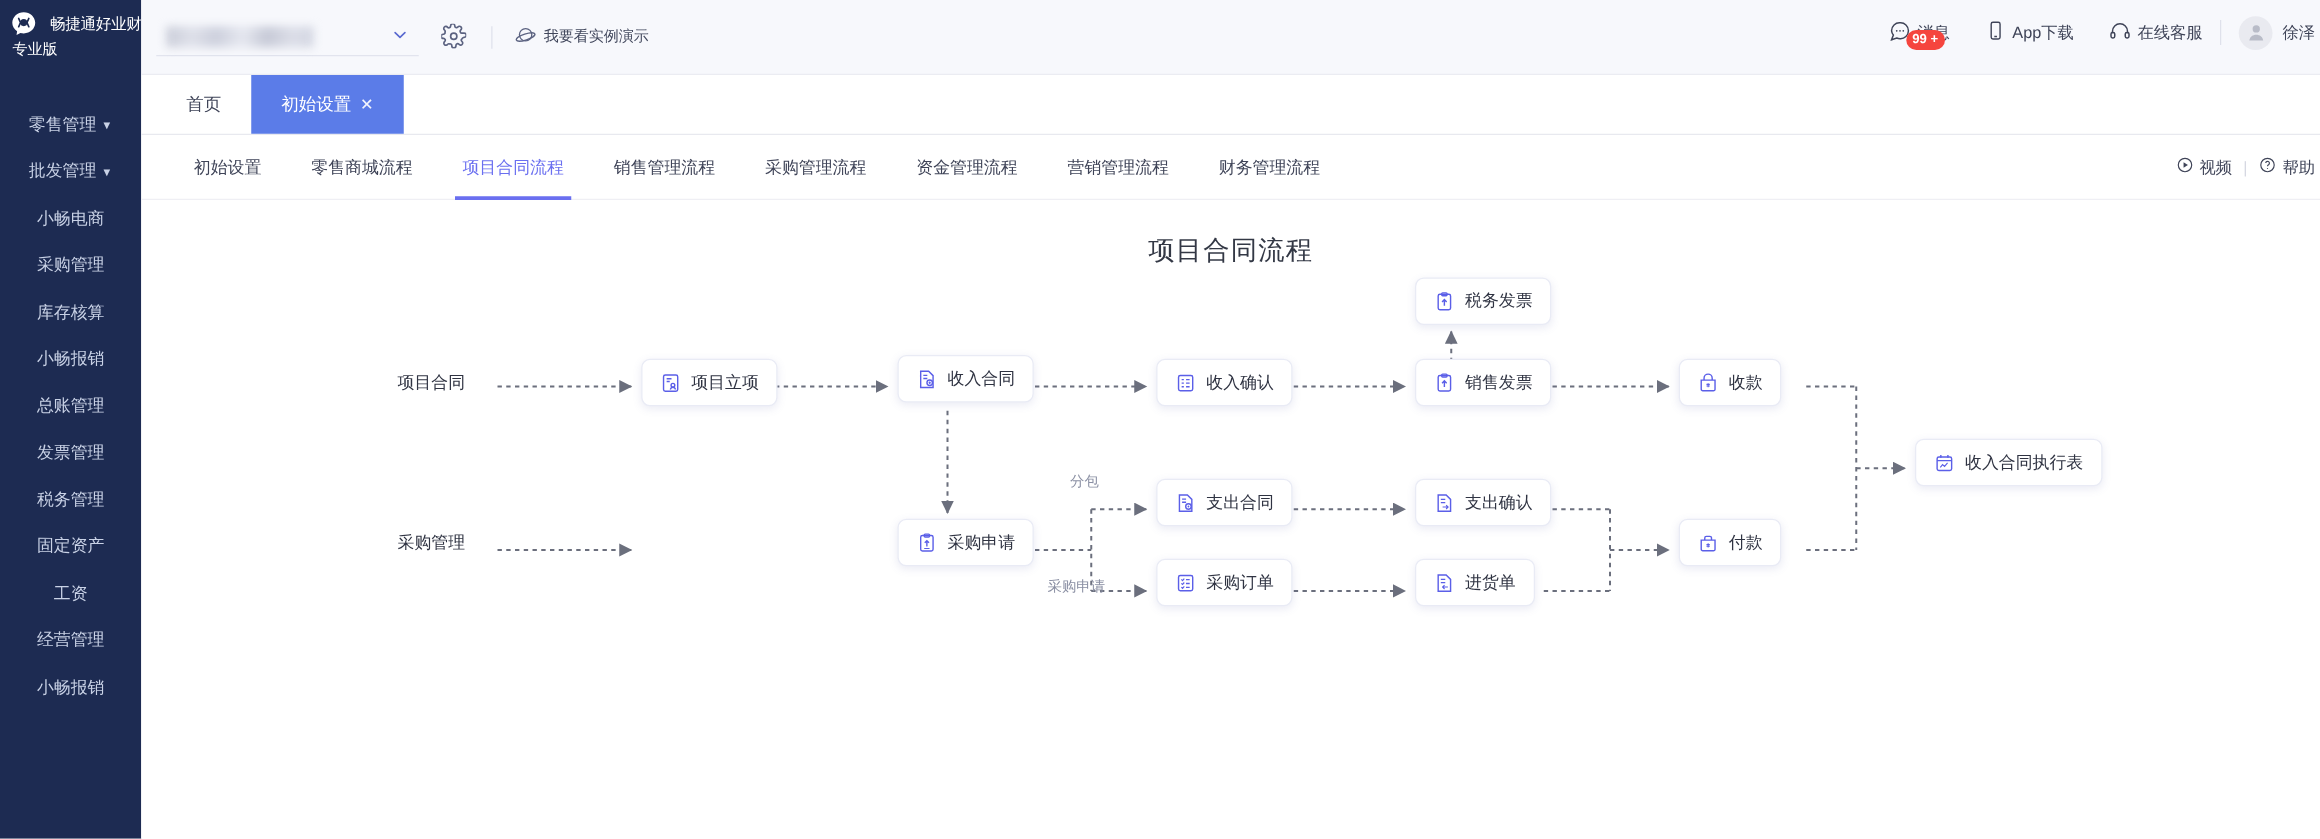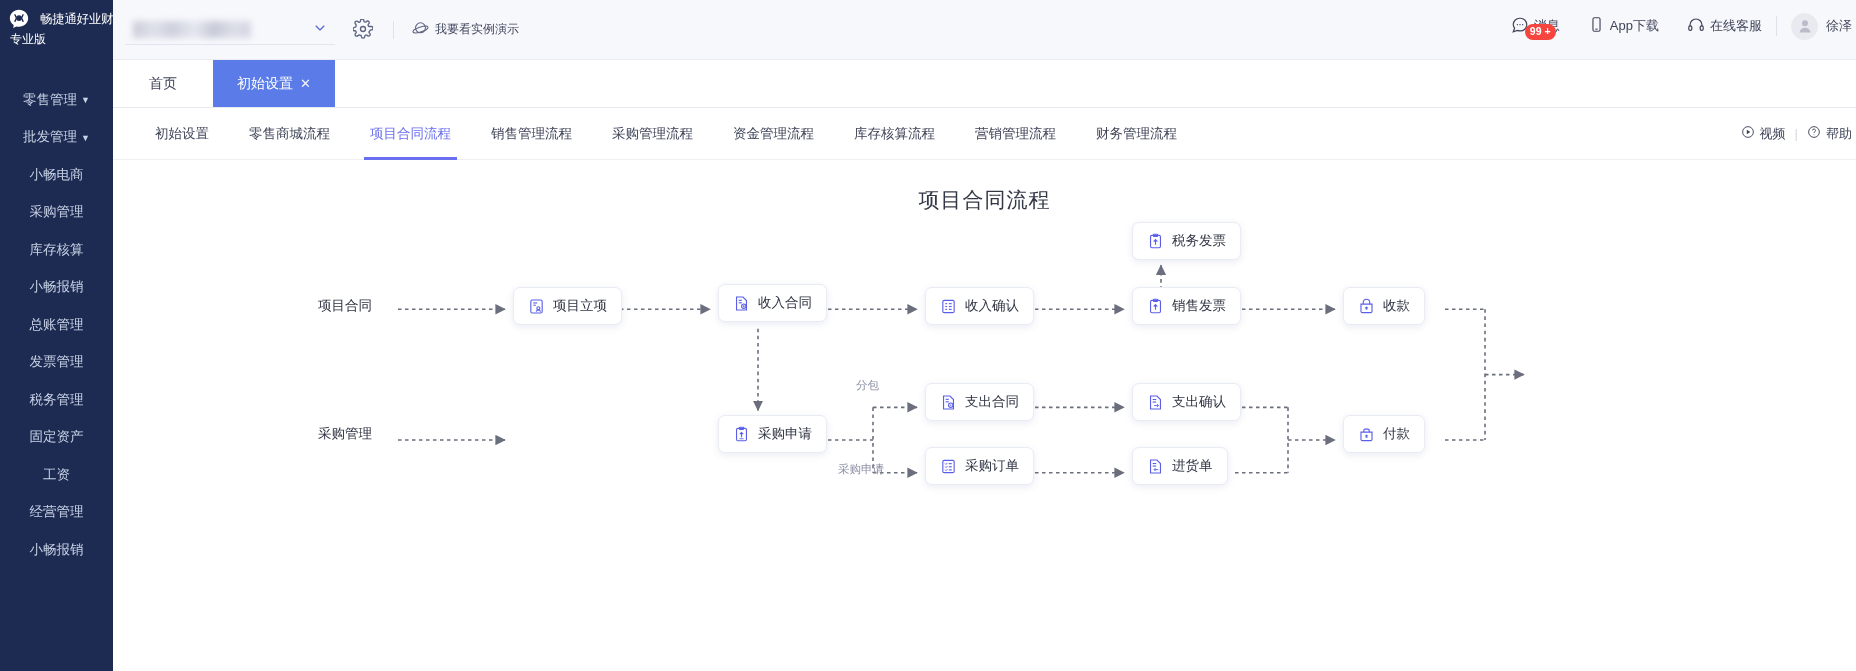--- a/index.html
+++ b/index.html
@@ -74,21 +74,21 @@
   .vsep { width: 1px; height: 20px; background: #dfe1eb; }
   .avatar {
     width: 27px; height: 27px; border-radius: 50%; background: #e9eaf0;
     display: flex; align-items: center; justify-content: center; margin: 0 8px 0 14px;
   }
   .user-name { color: #3f4458; font-size: 13px; white-space: nowrap; }
 
   
   .tabstrip {
     height: 48px; background: #ffffff; display: flex; align-items: stretch;
-    border-bottom: 1px solid #e8e9ef; padding-left: 12px; gap: 12px;
+    border-bottom: 1px solid #e8e9ef; padding-left: 12px;
   }
   .ptab {
     display: flex; align-items: center; gap: 7px; padding: 0 24px;
     font-size: 14px; color: #3f4458; cursor: pointer;
   }
   .ptab.active { background: #5b7ce8; color: #ffffff; }
   .ptab .x { font-size: 13px; opacity: .92; }
 
   
   .subtabs {
@@ -294,23 +294,20 @@
       <div class="stab">
           <span>销售管理流程</span>
         </div>
       <div class="stab">
           <span>采购管理流程</span>
         </div>
       <div class="stab">
           <span>资金管理流程</span>
         </div>
       <div class="stab">
-          <span>库存核算流程</span>
-        </div>
-      <div class="stab">
           <span>营销管理流程</span>
         </div>
       <div class="stab">
           <span>财务管理流程</span>
         </div>
 
       <div class="subtabs-right">
         <span class="srl">
           <span>
             <svg viewBox="0 0 24 24" width="14" height="14" fill="none" stroke="#3f4458" stroke-width="1.6">
@@ -457,20 +454,32 @@
           <span class="ni">
             <svg viewBox="0 0 24 24" width="17" height="17" fill="none" stroke="#5b5fe8" stroke-width="1.6">
               <path d="M4.2 8.6h15.6v10.2a1.8 1.8 0 01-1.8 1.8H6a1.8 1.8 0 01-1.8-1.8z"></path>
               <path d="M7.4 8.6V6.4a4.6 4.6 0 019.2 0v2.2"></path>
               <path d="M12 12v4.6M10.1 13.4H13.9M10.1 15.2H13.9" stroke-width="1.2"></path>
             </svg>
           </span>
           <span>收款</span>
         </div>
 
+        <div class="node" style="left:1419px; top:191px;">
+          <span class="ni">
+            <svg viewBox="0 0 24 24" width="17" height="17" fill="none" stroke="#5b5fe8" stroke-width="1.6">
+              <rect x="3.8" y="5" width="16.4" height="15.4" rx="2"></rect>
+              <line x1="3.8" y1="9.2" x2="20.2" y2="9.2"></line>
+              <line x1="8" y1="2.8" x2="8" y2="6"></line>
+                <line x1="16" y1="2.8" x2="16" y2="6"></line>
+              <path d="M7.4 16.8l2.6-3.2 2.2 2 3.4-4" stroke-width="1.3"></path>
+            </svg>
+          </span>
+          <span>收入合同执行表</span>
+        </div>
 
         <div class="node" style="left:605px; top:255px;">
           <span class="ni">
             <svg viewBox="0 0 24 24" width="17" height="17" fill="none" stroke="#5b5fe8" stroke-width="1.6">
               <rect x="5" y="3.4" width="14" height="17.4" rx="2"></rect>
               <rect x="9" y="1.8" width="6" height="3.2" rx="1"></rect>
               <path d="M12 9.4v6.4M9.6 11.6L12 9.2l2.4 2.4"></path>
               <line x1="9" y1="18" x2="15" y2="18" stroke-width="1.2"></line>
             </svg>
           </span>

